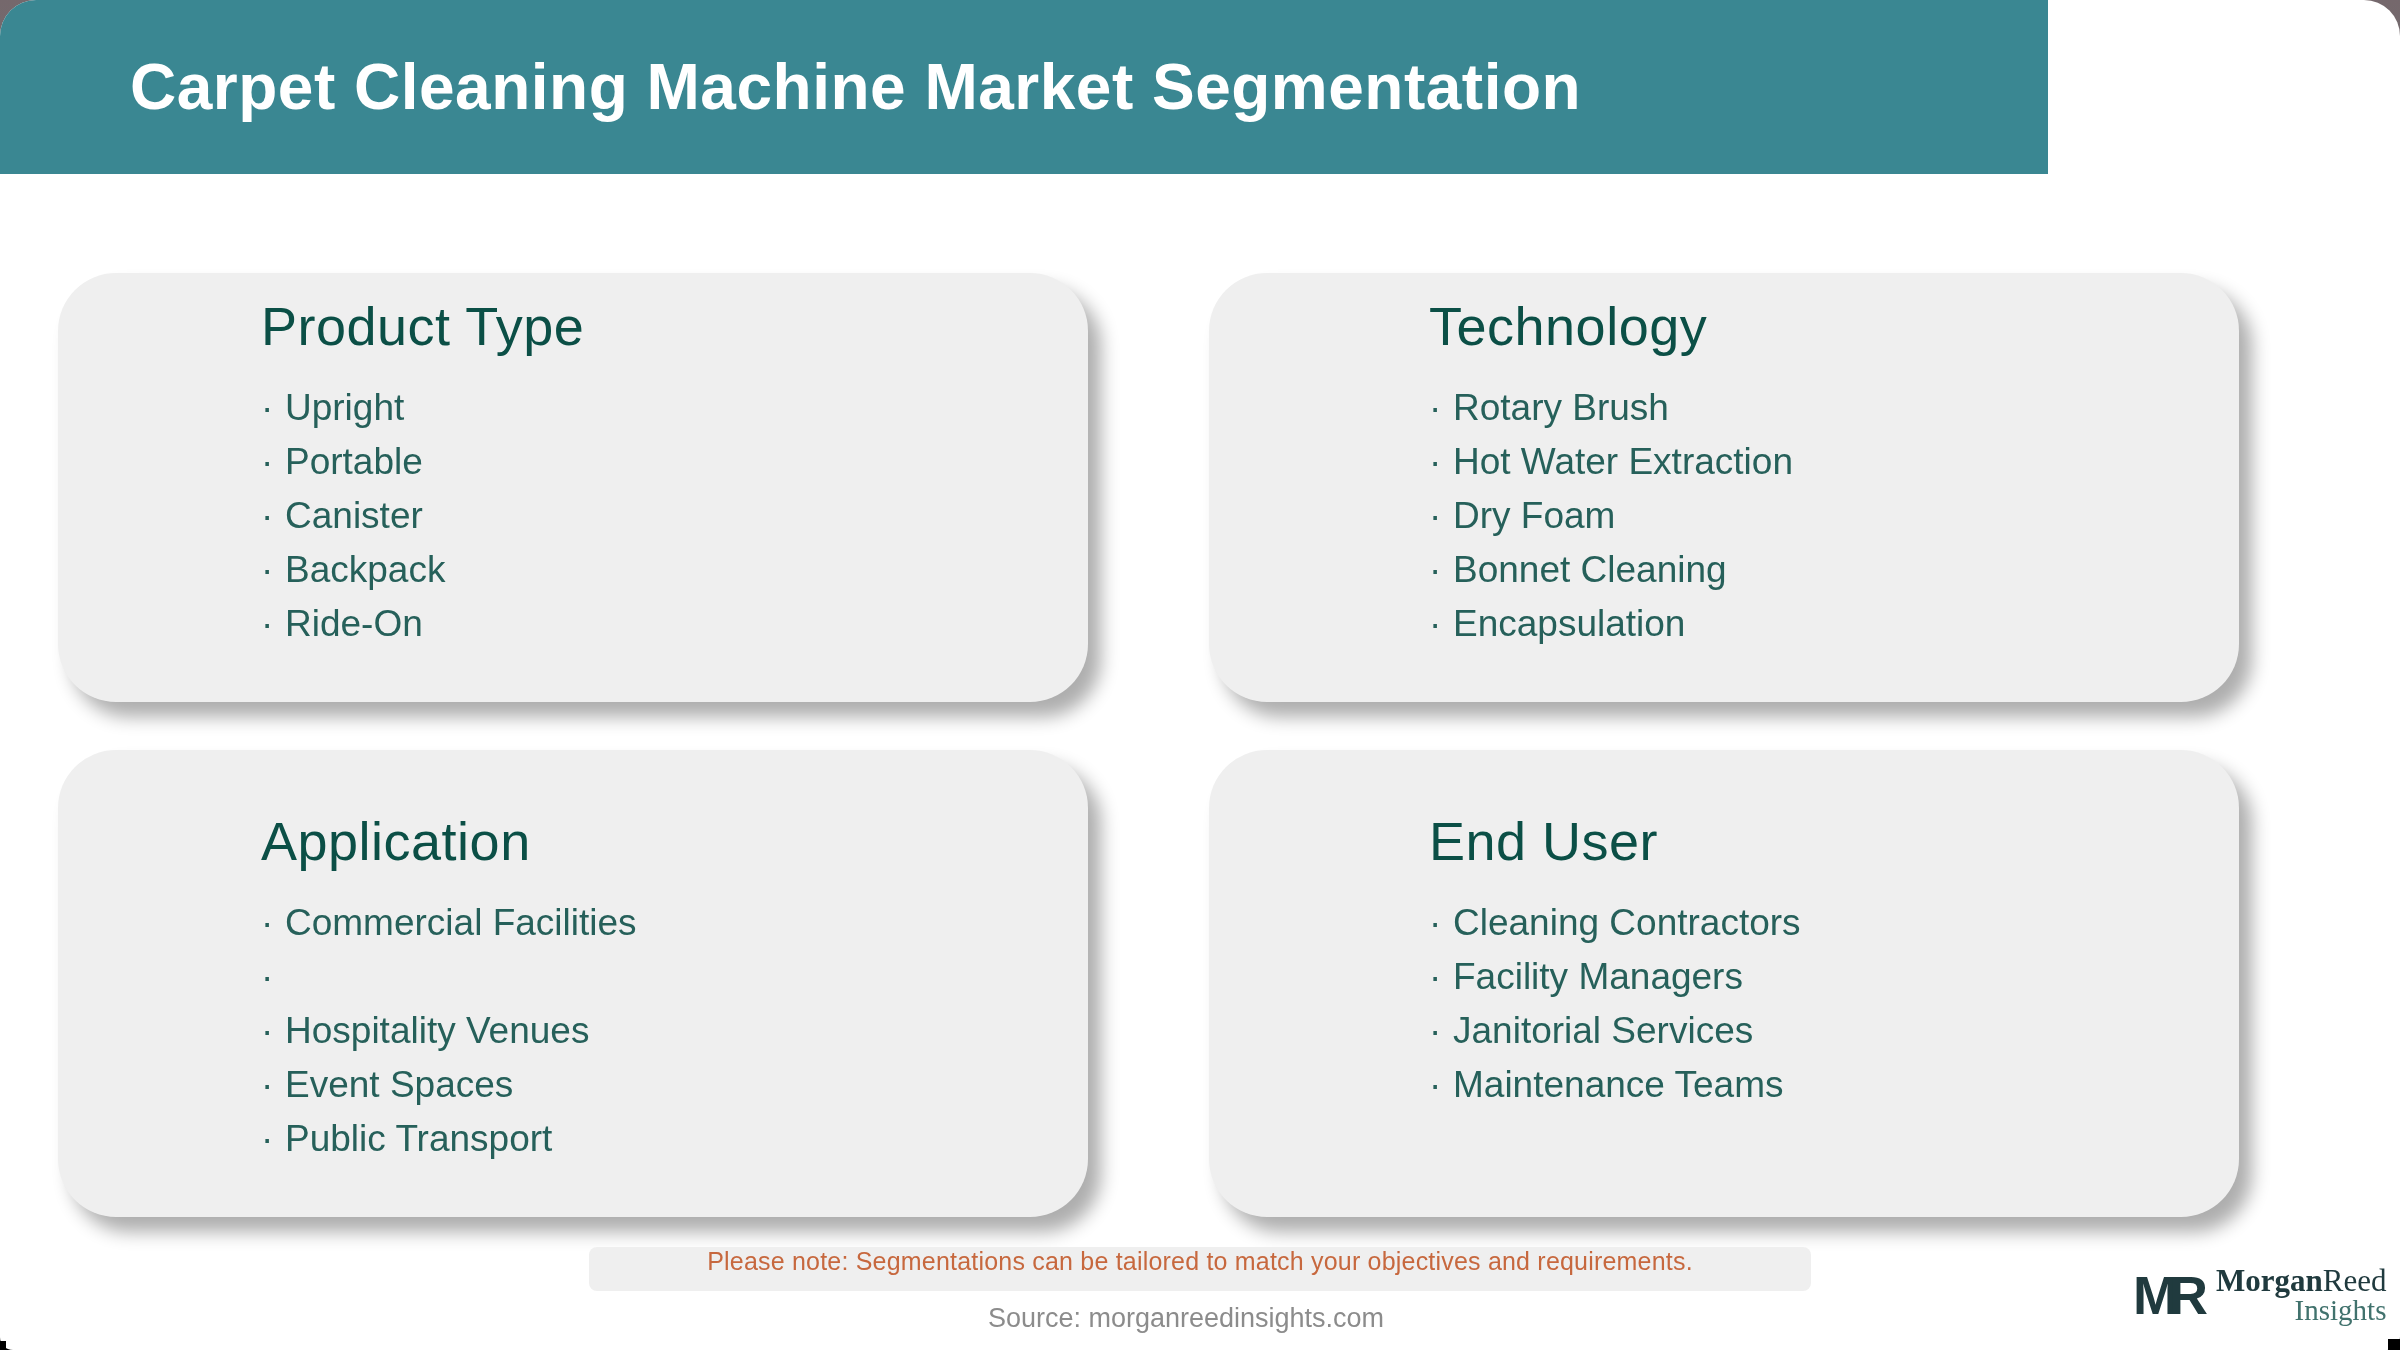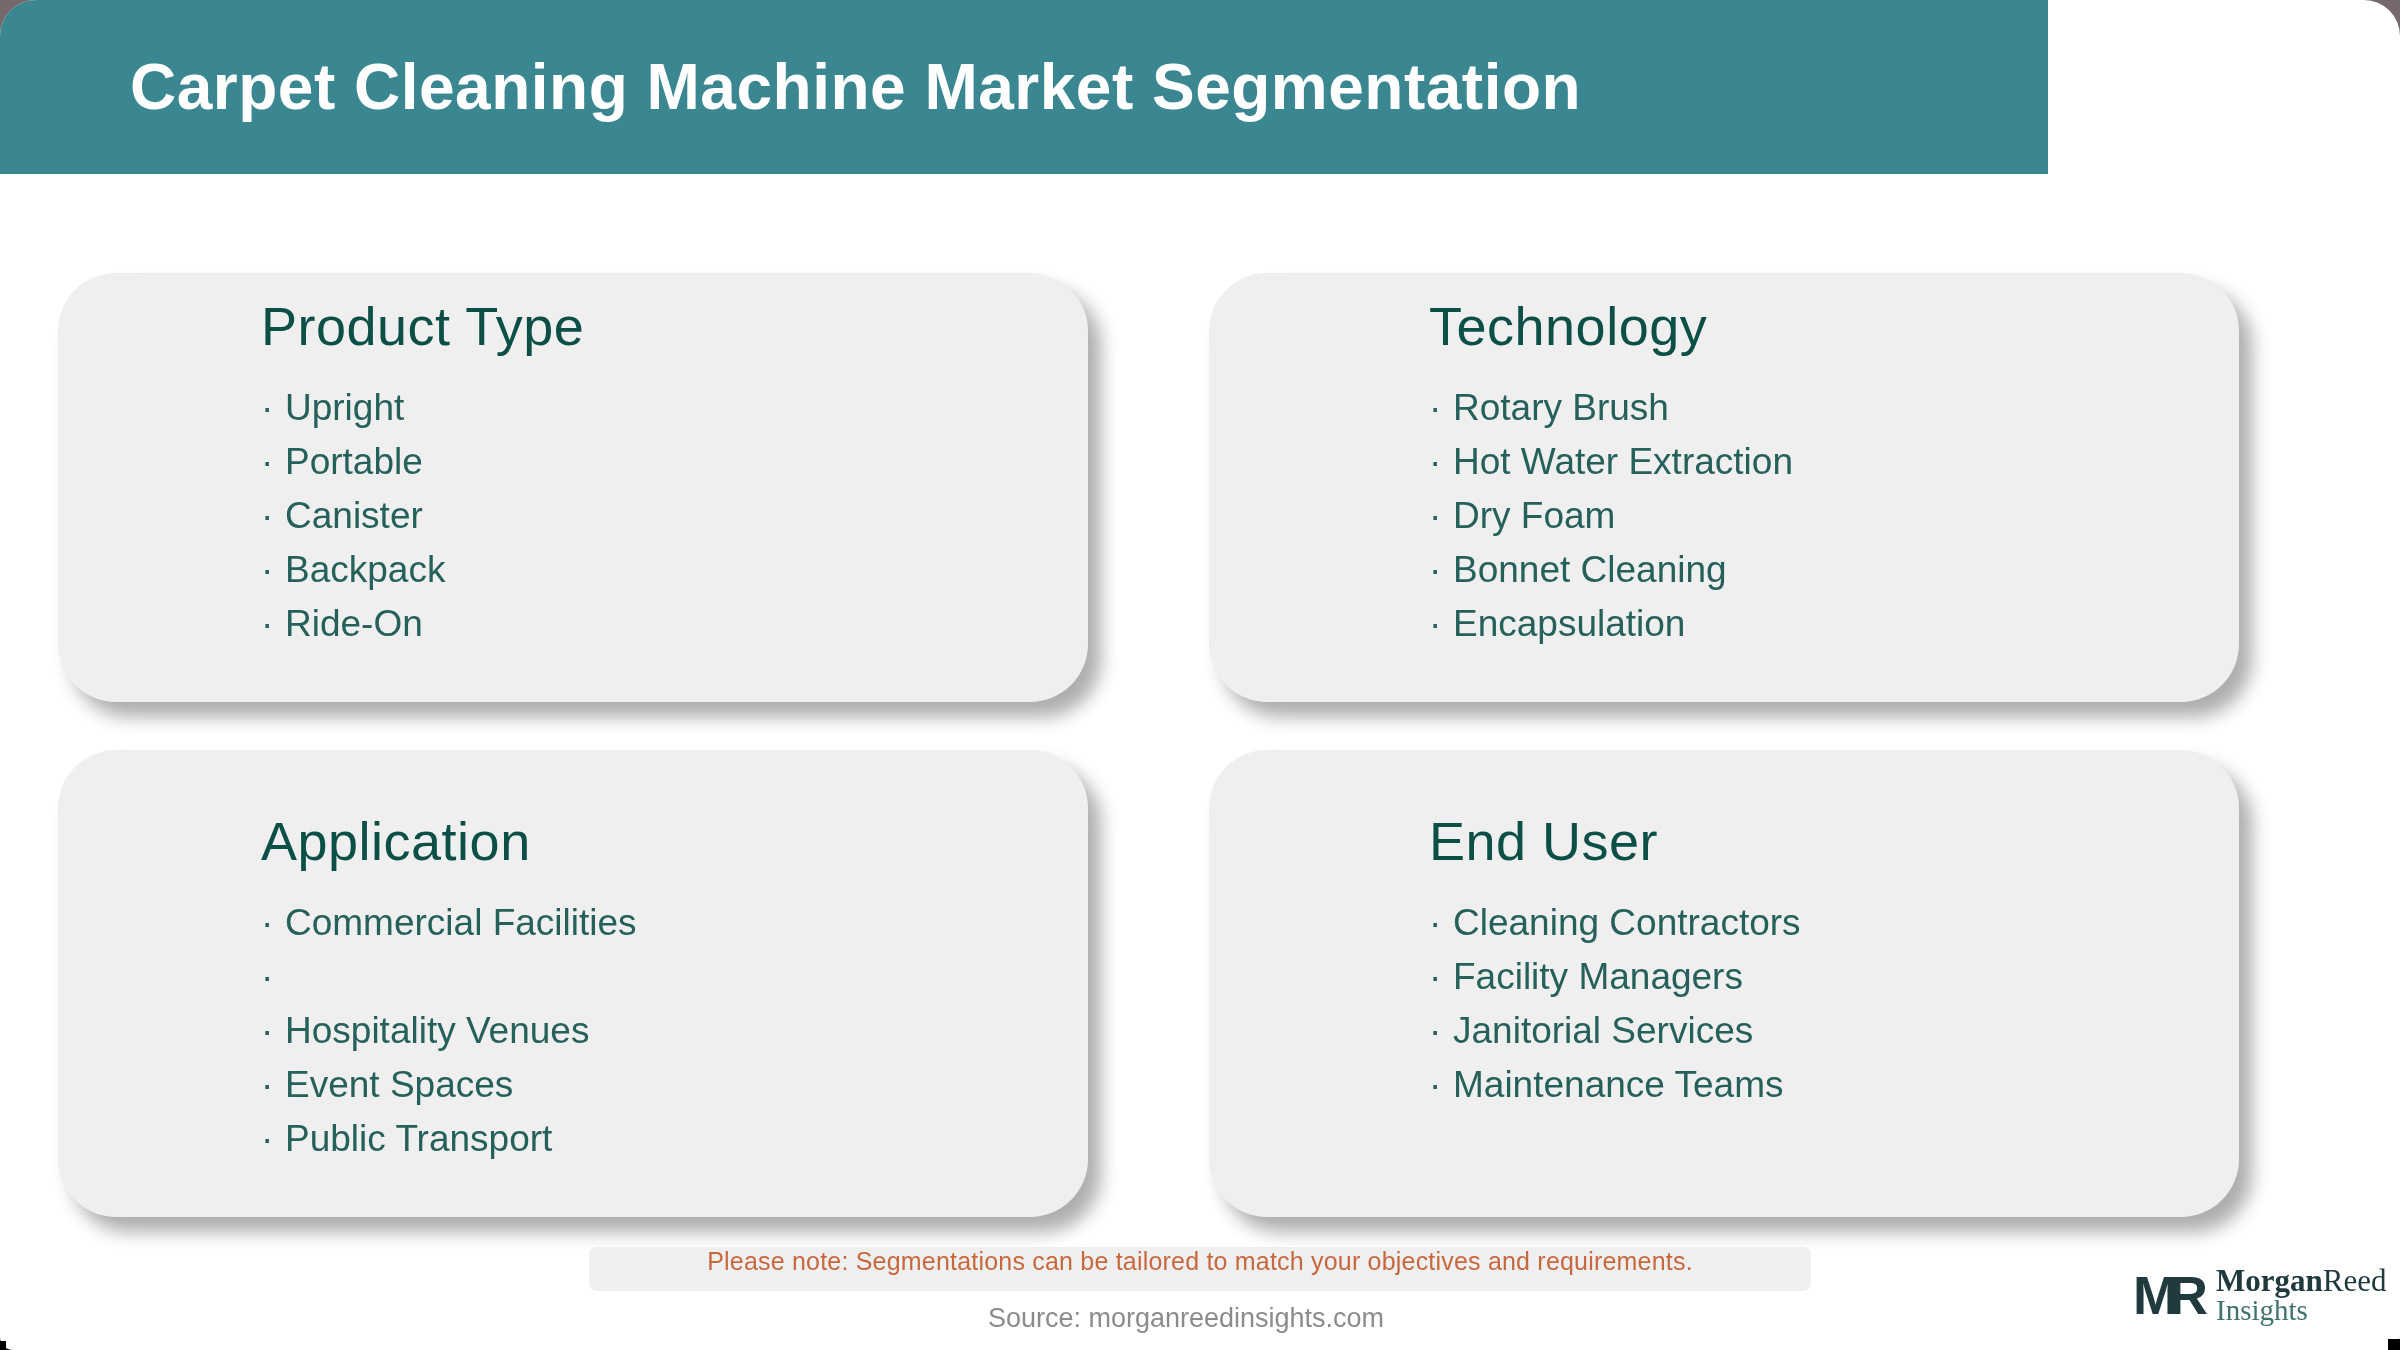--- a/index.html
+++ b/index.html
@@ -93,21 +93,21 @@
     padding-right:9px;
   }
   .logo-text{display:flex;flex-direction:column;justify-content:center;}
   .logo-line1{
     font-family:"Liberation Serif",serif;
     font-size:31px;line-height:30px;color:var(--logo-dark);
   }
   .logo-line1 .bold{font-weight:bold;}
   .logo-line2{
     font-family:"Liberation Serif",serif;
-    font-size:29px;line-height:28px;color:var(--logo-teal);
+    font-size:29px;line-height:28px;color:var(--logo-teal);text-align:right;
   }
   .corner-artifact{position:absolute;background:#000;}
   .corner-artifact.bl{left:0;bottom:0;width:6px;height:9px;}
   .corner-artifact.br{right:0;bottom:0;width:12px;height:11px;}
 </style>
 </head>
 <body>
 
 <div class="slide">
 

